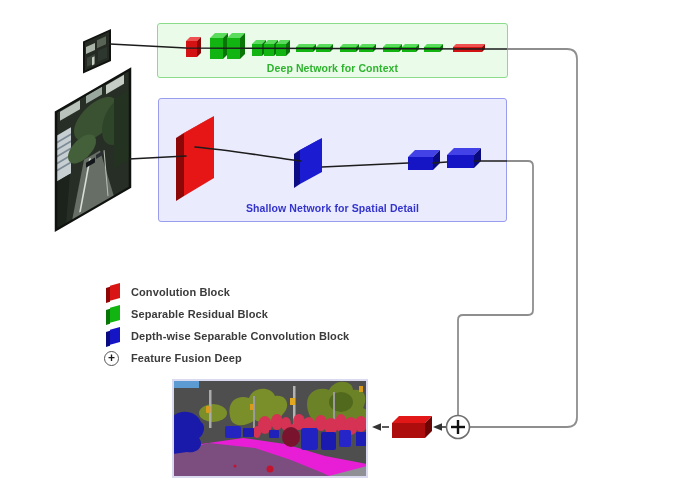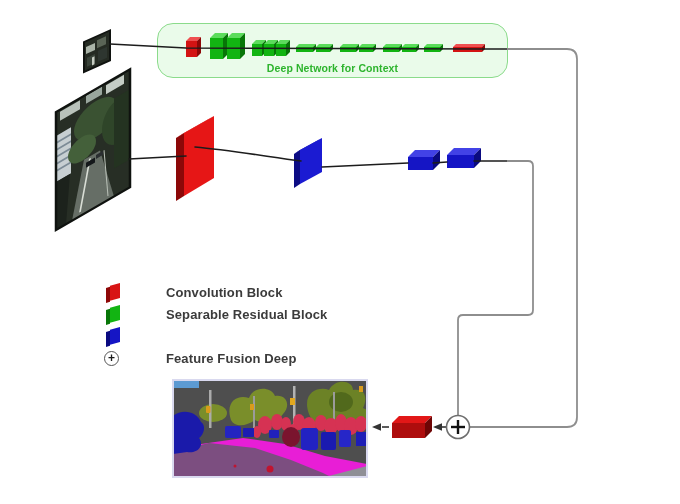--- a/index.html
+++ b/index.html
@@ -1,46 +1,49 @@
 <!DOCTYPE html>
 <html><head>
 <meta charset="utf-8">
 <style>
   html,body{margin:0;padding:0;background:#fff;}
   .canvas{position:relative;width:680px;height:504px;background:#ffffff;overflow:hidden;
           font-family:"Liberation Sans",sans-serif;}
-  .net-box{position:absolute;border-radius:16px;box-sizing:border-box;}
+  .net-box{position:absolute;border-radius:3px;box-sizing:border-box;}
   .net-box.deep{left:157px;top:23px;width:351px;height:55px;background:#eafbea;border:1.5px solid #8bdb8b;}
   .net-box.shallow{left:158px;top:98px;width:349px;height:124px;background:#eaebfd;border:1.5px solid #9a9ded;}
   .net-label{position:absolute;left:0;right:0;text-align:center;font-size:10.5px;font-weight:700;letter-spacing:.1px;}
   .net-box.deep .net-label{bottom:3px;color:#2db42d;}
   .net-box.shallow .net-label{bottom:7px;color:#3434cd;}
   .legend{position:absolute;left:103px;top:281px;}
   .lrow{display:flex;align-items:center;height:22px;}
   .licon{width:28px;display:flex;align-items:center;}
   .lcube{position:relative;width:14px;height:15px;transform:skewY(-16deg);margin-left:3px;}
   .lcube .s{position:absolute;left:0;top:1px;width:4px;height:15px;}
   .lcube .f{position:absolute;left:4px;top:0;width:10px;height:15px;}
   .lcube.red .f{background:#d81414}.lcube.red .s{background:#8e0707}
   .lcube.green .f{background:#12b412}.lcube.green .s{background:#077607}
   .lcube.blue .f{background:#1515c5}.lcube.blue .s{background:#0a0a80}
   .lplus{width:15px;height:15px;border:1.4px solid #555;border-radius:50%;box-sizing:border-box;
          display:flex;align-items:center;justify-content:center;font-size:12px;font-weight:700;
          color:#1a1a1a;line-height:1;margin-left:1px;}
-  .ltext{font-size:13px;font-weight:700;color:#3b3b3b;letter-spacing:.1px;margin-left:35px;}
+  .ltext{font-size:11px;font-weight:700;color:#3b3b3b;letter-spacing:.1px;}
   svg.overlay{position:absolute;left:0;top:0;pointer-events:none;}
 </style>
 </head>
 <body>
 
 <div class="canvas">
 
   <div class="net-box deep">
     <div class="net-label">Deep Network for Context</div>
   </div>
+  <div class="net-box shallow">
+    <div class="net-label">Shallow Network for Spatial Detail</div>
+  </div>
 
   <div class="legend">
     <div class="lrow">
       <span class="licon">
         <span class="lcube red">
             <span class="s"></span>
             <span class="f"></span>
           </span>
       </span>
       <span class="ltext">Convolution Block</span>
@@ -54,20 +57,21 @@
       </span>
       <span class="ltext">Separable Residual Block</span>
     </div>
     <div class="lrow">
       <span class="licon">
         <span class="lcube blue">
             <span class="s"></span>
             <span class="f"></span>
           </span>
       </span>
+      <span class="ltext">Depth-wise Separable Convolution Block</span>
     </div>
     <div class="lrow">
       <span class="licon">
         <span class="lplus">+</span>
       </span>
       <span class="ltext">Feature Fusion Deep</span>
     </div>
   </div>
 
   <svg class="overlay" width="680" height="504" viewBox="0 0 680 504">

